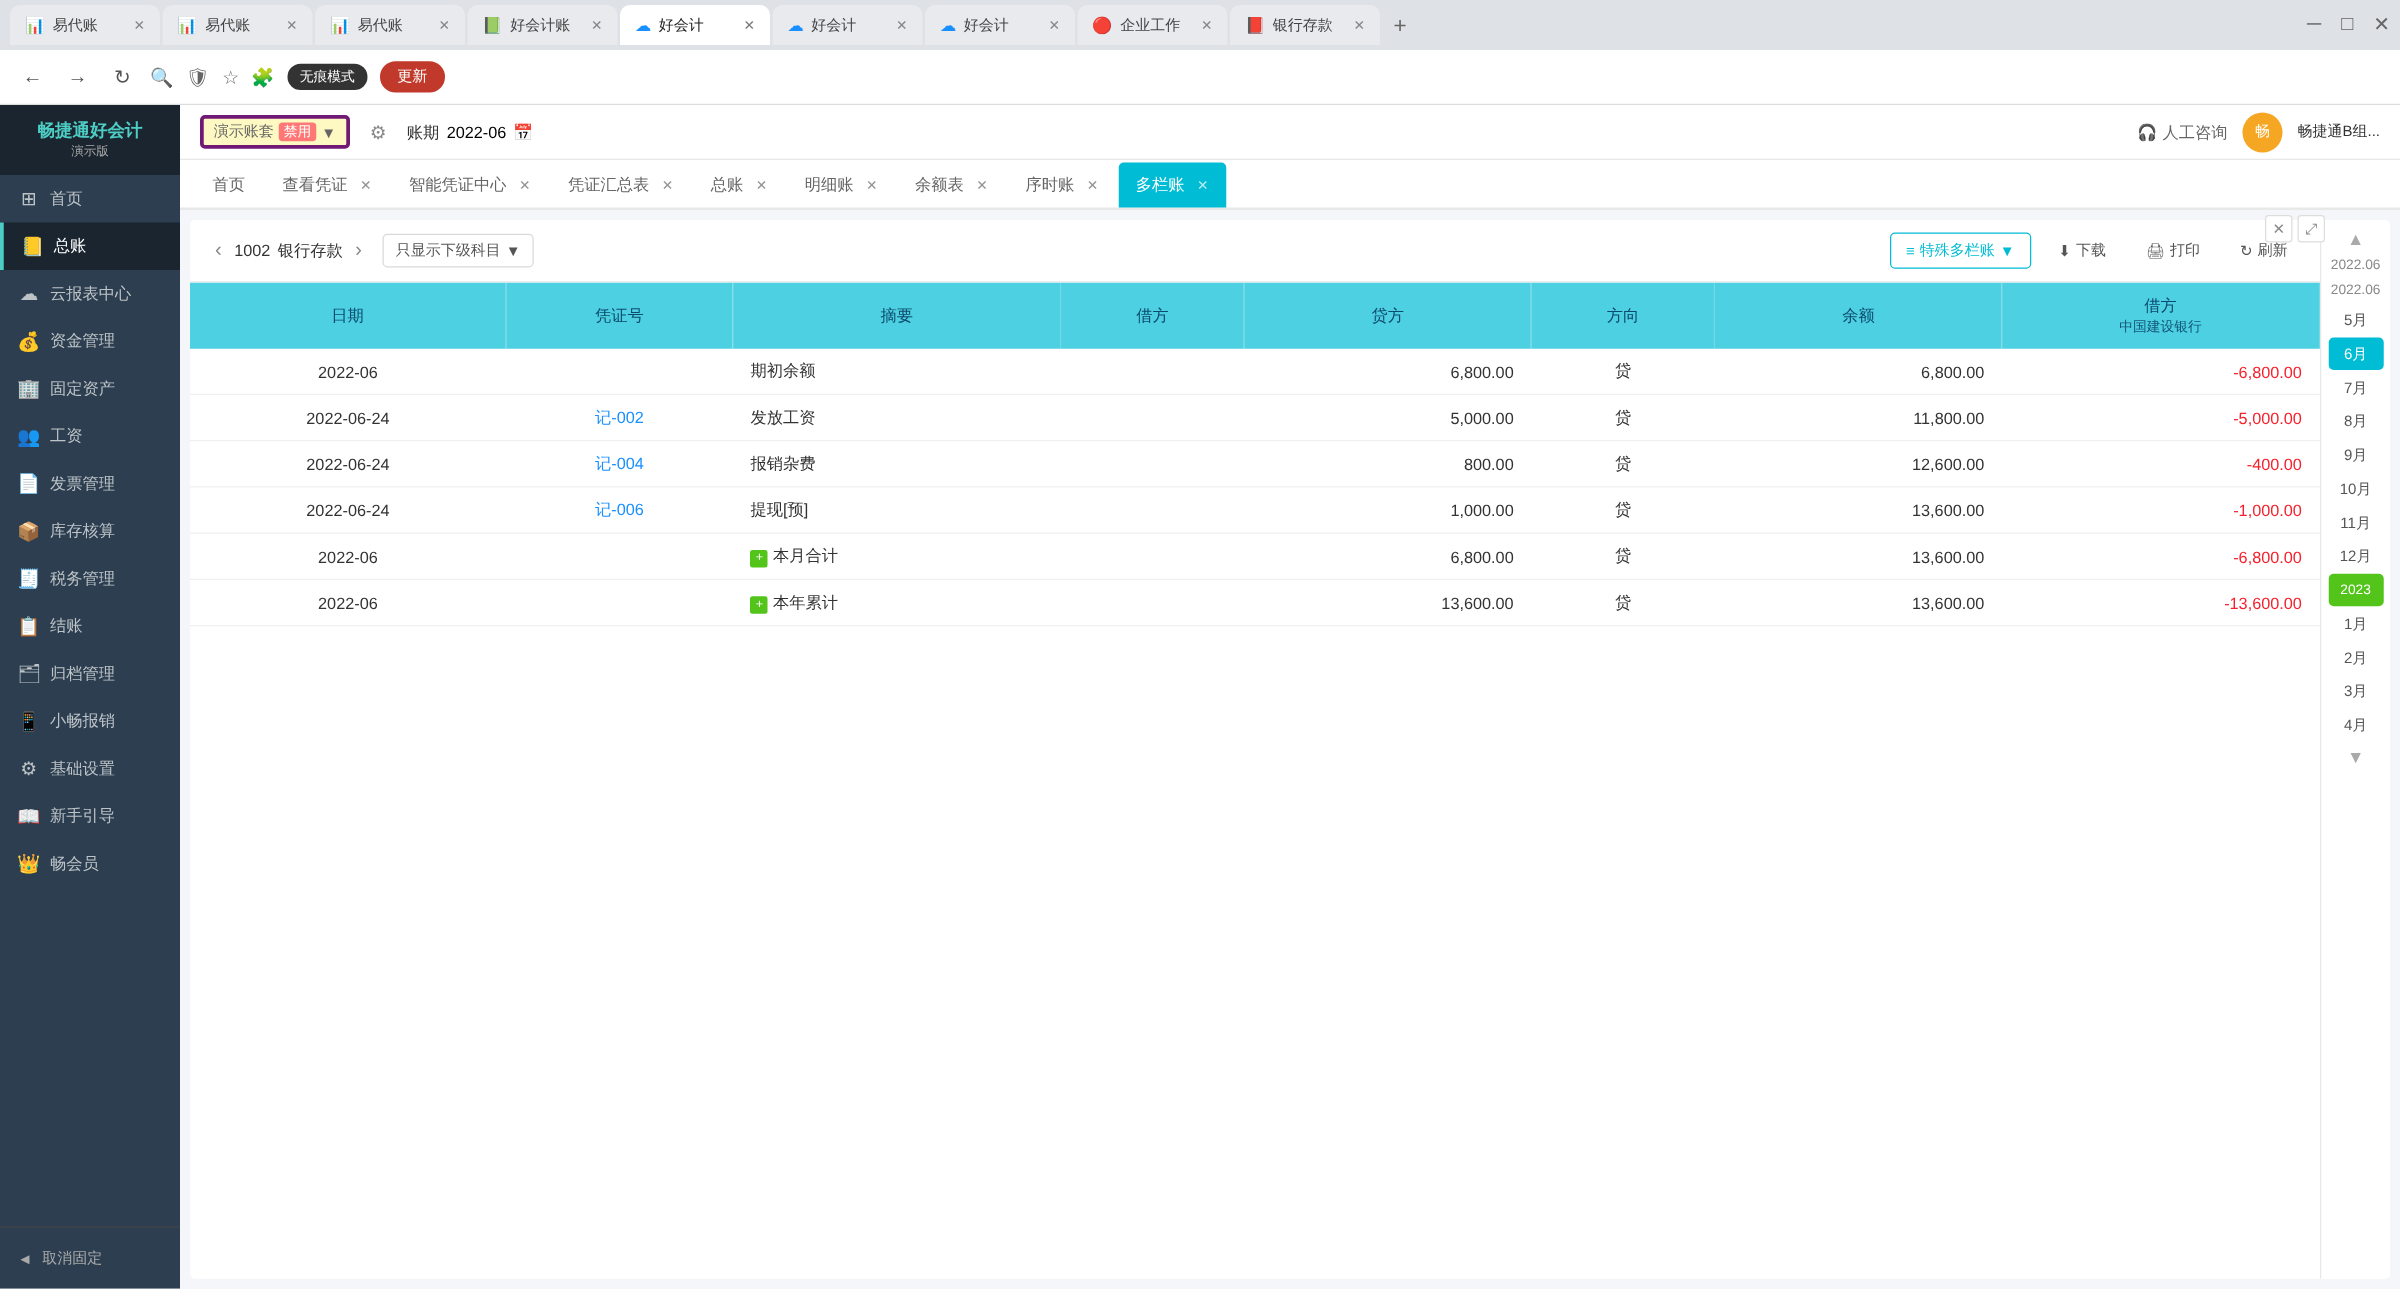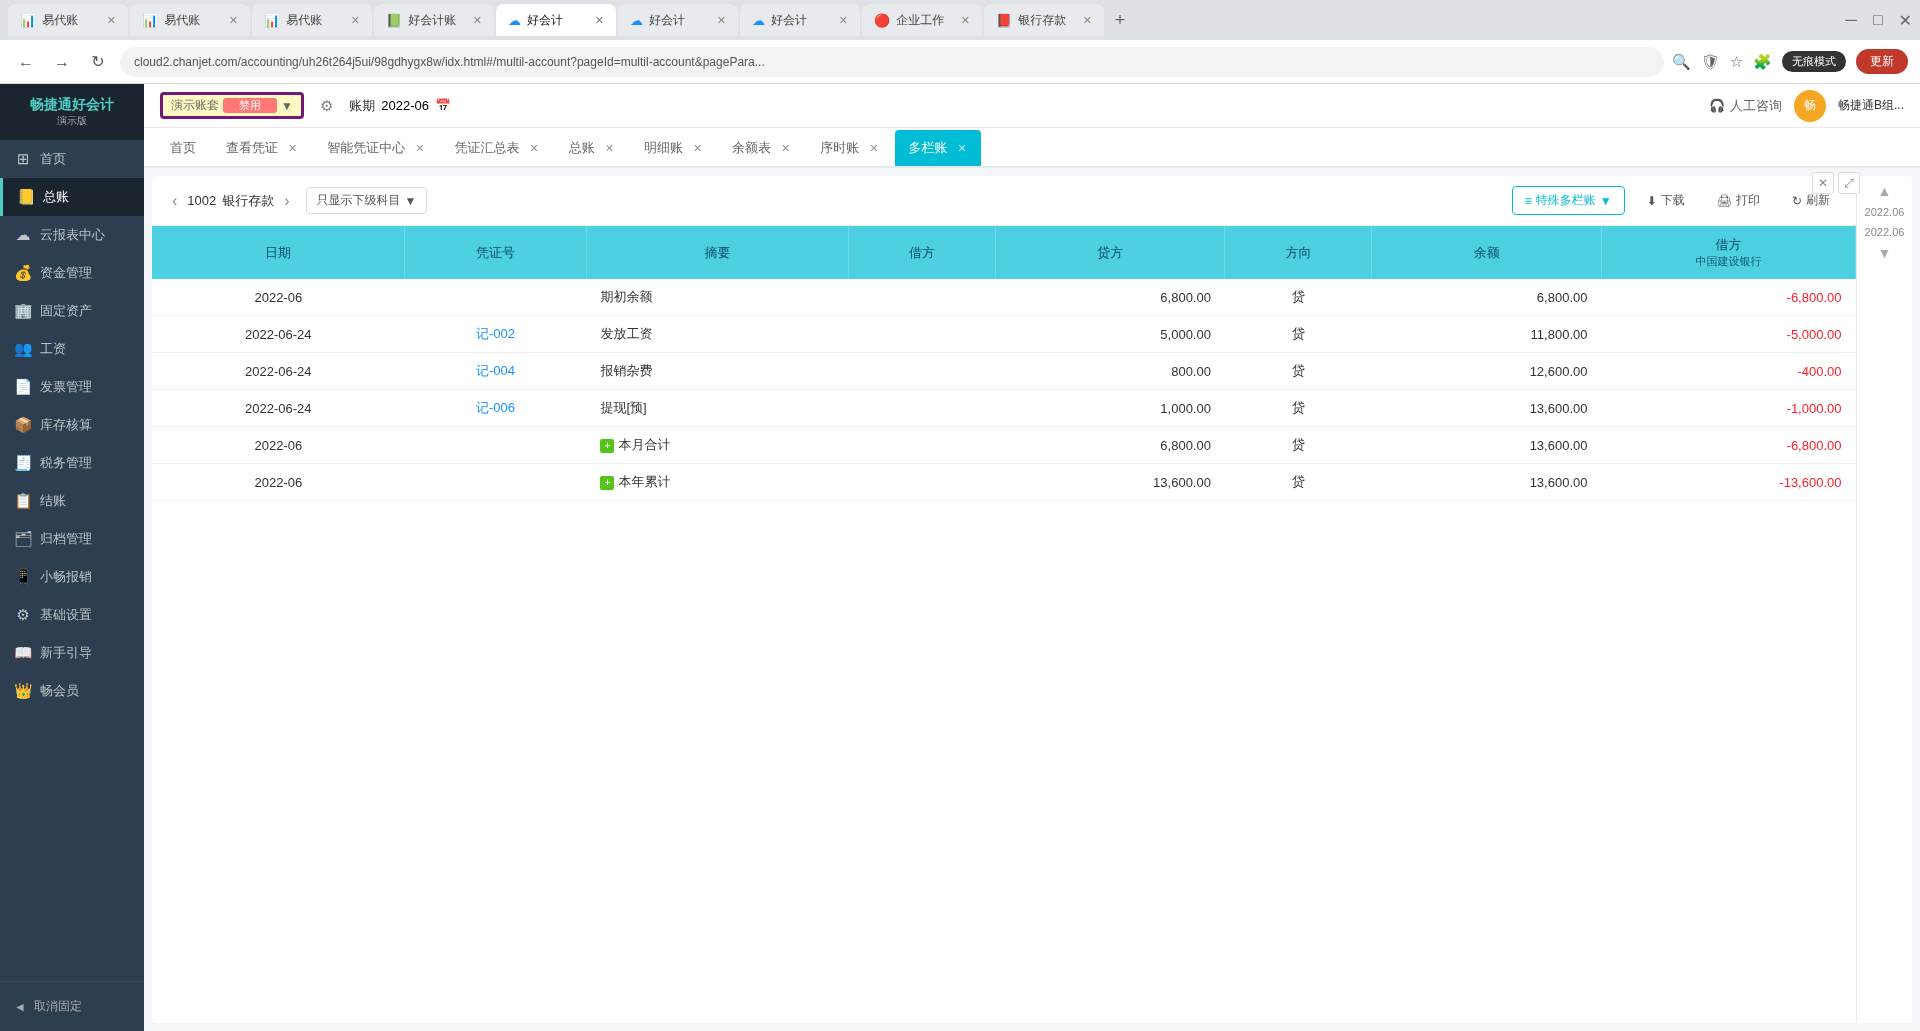--- a/index.html
+++ b/index.html
@@ -35,21 +35,21 @@
     .sidebar-item .s-icon { font-size: 15px; width: 18px; text-align: center; }
     .sidebar-bottom { padding: 8px 0; border-top: 1px solid #444; }
     .sidebar-bottom-item { display: flex; align-items: center; gap: 8px; padding: 8px 14px; cursor: pointer; color: #aaa; font-size: 12px; }
 
     
     .main-content { flex: 1; display: flex; flex-direction: column; background: #f5f6fa; overflow: hidden; }
 
     
     .top-bar { background: #fff; height: 44px; display: flex; align-items: center; padding: 0 16px; gap: 16px; border-bottom: 1px solid #e8e8e8; }
     .demo-badge { background: #fef9c3; border: 3px solid #701a75; border-radius: 4px; padding: 2px 8px; font-size: 12px; color: #666; display: flex; align-items: center; gap: 4px; }
-    .demo-badge .badge-label { background: #ff7875; color: white; border-radius: 3px; padding: 0 16px; font-size: 11px; }
+    .demo-badge .badge-label { background: #ff7875; color: white; border-radius: 3px; padding: 0 4px; font-size: 11px; }
     .gear-icon { color: #888; cursor: pointer; font-size: 15px; }
     .period-label { color: #333; font-size: 13px; }
     .top-right { margin-left: auto; display: flex; align-items: center; gap: 12px; }
     .consult-btn { display: flex; align-items: center; gap: 4px; color: #666; font-size: 13px; cursor: pointer; }
     .user-avatar { width: 32px; height: 32px; border-radius: 50%; background: #f5a623; display: flex; align-items: center; justify-content: center; font-size: 12px; color: white; }
     .user-name { font-size: 12px; color: #333; }
 
     
     .tab-bar { background: #fff; height: 40px; display: flex; align-items: flex-end; padding: 0 12px; border-bottom: 2px solid #e8e8e8; gap: 2px; }
     .page-tab { padding: 6px 14px; font-size: 13px; color: #666; cursor: pointer; border-radius: 4px 4px 0 0; display: flex; align-items: center; gap: 6px; height: 36px; }
@@ -158,23 +158,20 @@
     <span style="cursor:pointer;">─</span>
     <span style="cursor:pointer;">□</span>
     <span style="cursor:pointer;">✕</span>
   </div>
 </div>
 
 <div class="address-bar">
   <div class="nav-btn">←</div>
   <div class="nav-btn">→</div>
   <div class="nav-btn">↻</div>
-  <div class="url-bar">
-    <span style="color:#555;font-size:12px;">cloud2.chanjet.com/accounting/uh26t264j5ui/98gdhygx8w/idx.html#/multil-account?pageId=multil-account&amp;pagePara...</span>
-  </div>
   <div class="addr-actions">
     <span style="cursor:pointer;font-size:15px;">🔍</span>
     <span style="font-size:15px;">🛡</span>
     <span style="cursor:pointer;font-size:15px;">☆</span>
     <span style="cursor:pointer;font-size:15px;">🧩</span>
     <div class="no-trace-btn">无痕模式</div>
     <div class="update-btn">更新</div>
   </div>
 </div>
 
@@ -446,20 +443,35 @@
     </tr>
                 </tbody>
             </table>
           </div>
         </div>
 
         <div class="calendar-panel">
           <div class="cal-scroll-up">▲</div>
           <div class="cal-year-label">2022.06</div>
           <div class="cal-year-label">2022.06</div>
+          <div id="calendar-months">
+              <div class="cal-month">5月</div>
+              <div class="cal-month active">6月</div>
+              <div class="cal-month">7月</div>
+              <div class="cal-month">8月</div>
+              <div class="cal-month">9月</div>
+              <div class="cal-month">10月</div>
+              <div class="cal-month">11月</div>
+              <div class="cal-month">12月</div>
+              <div class="cal-month year-marker">2023</div>
+              <div class="cal-month">1月</div>
+              <div class="cal-month">2月</div>
+              <div class="cal-month">3月</div>
+              <div class="cal-month">4月</div>
+            </div>
           <div class="cal-scroll-down">▼</div>
         </div>
       </div>
 
       <div style="position:absolute;right:60px;top:4px;z-index:10;display:flex;gap:4px;">
         <div class="close-panel-btn" style="position:static;width:22px;height:22px;background:white;border:1px solid #ddd;border-radius:3px;display:flex;align-items:center;justify-content:center;cursor:pointer;color:#888;font-size:12px;">✕</div>
         <div class="expand-panel-btn" style="position:static;width:22px;height:22px;background:white;border:1px solid #ddd;border-radius:3px;display:flex;align-items:center;justify-content:center;cursor:pointer;color:#888;font-size:12px;">⤢</div>
       </div>
     </div>
   </div>

